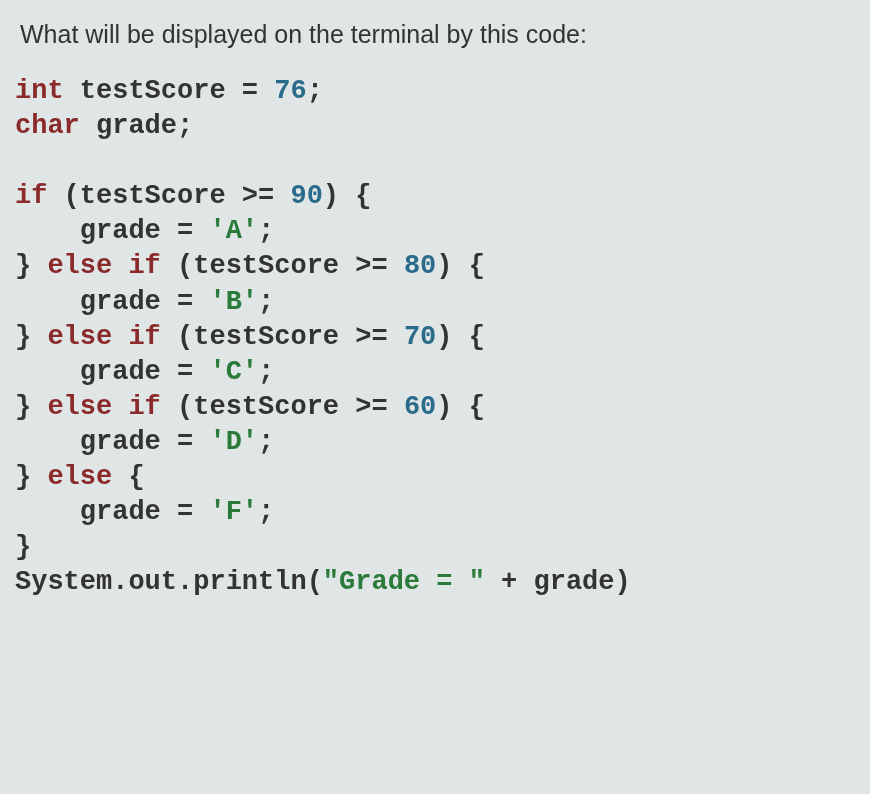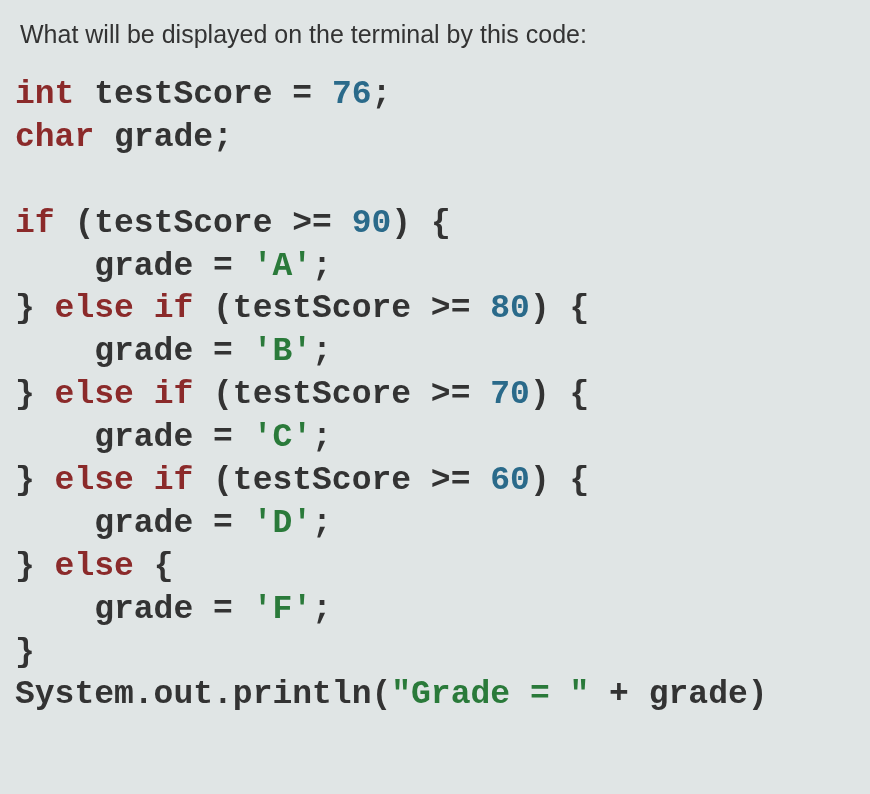--- a/index.html
+++ b/index.html
@@ -13,21 +13,21 @@
     }
     .question {
       padding: 20px 16px 10px 20px;
       font-size: 25px;
       color: #333;
       font-weight: 400;
     }
     .code-block {
       padding: 15px 15px 0 15px;
       font-family: "Consolas", "Menlo", "Courier New", monospace;
-      font-size: 33px;
+      font-size: 27px;
       line-height: 1.3;
       white-space: pre;
       color: #333;
       font-weight: bold;
     }
     .kw { color: #8b2a2a; font-weight: bold; }
     .num { color: #2a6a8a; }
     .str { color: #2a7a3a; }
     .id { color: #333; }
     .pun { color: #333; }

